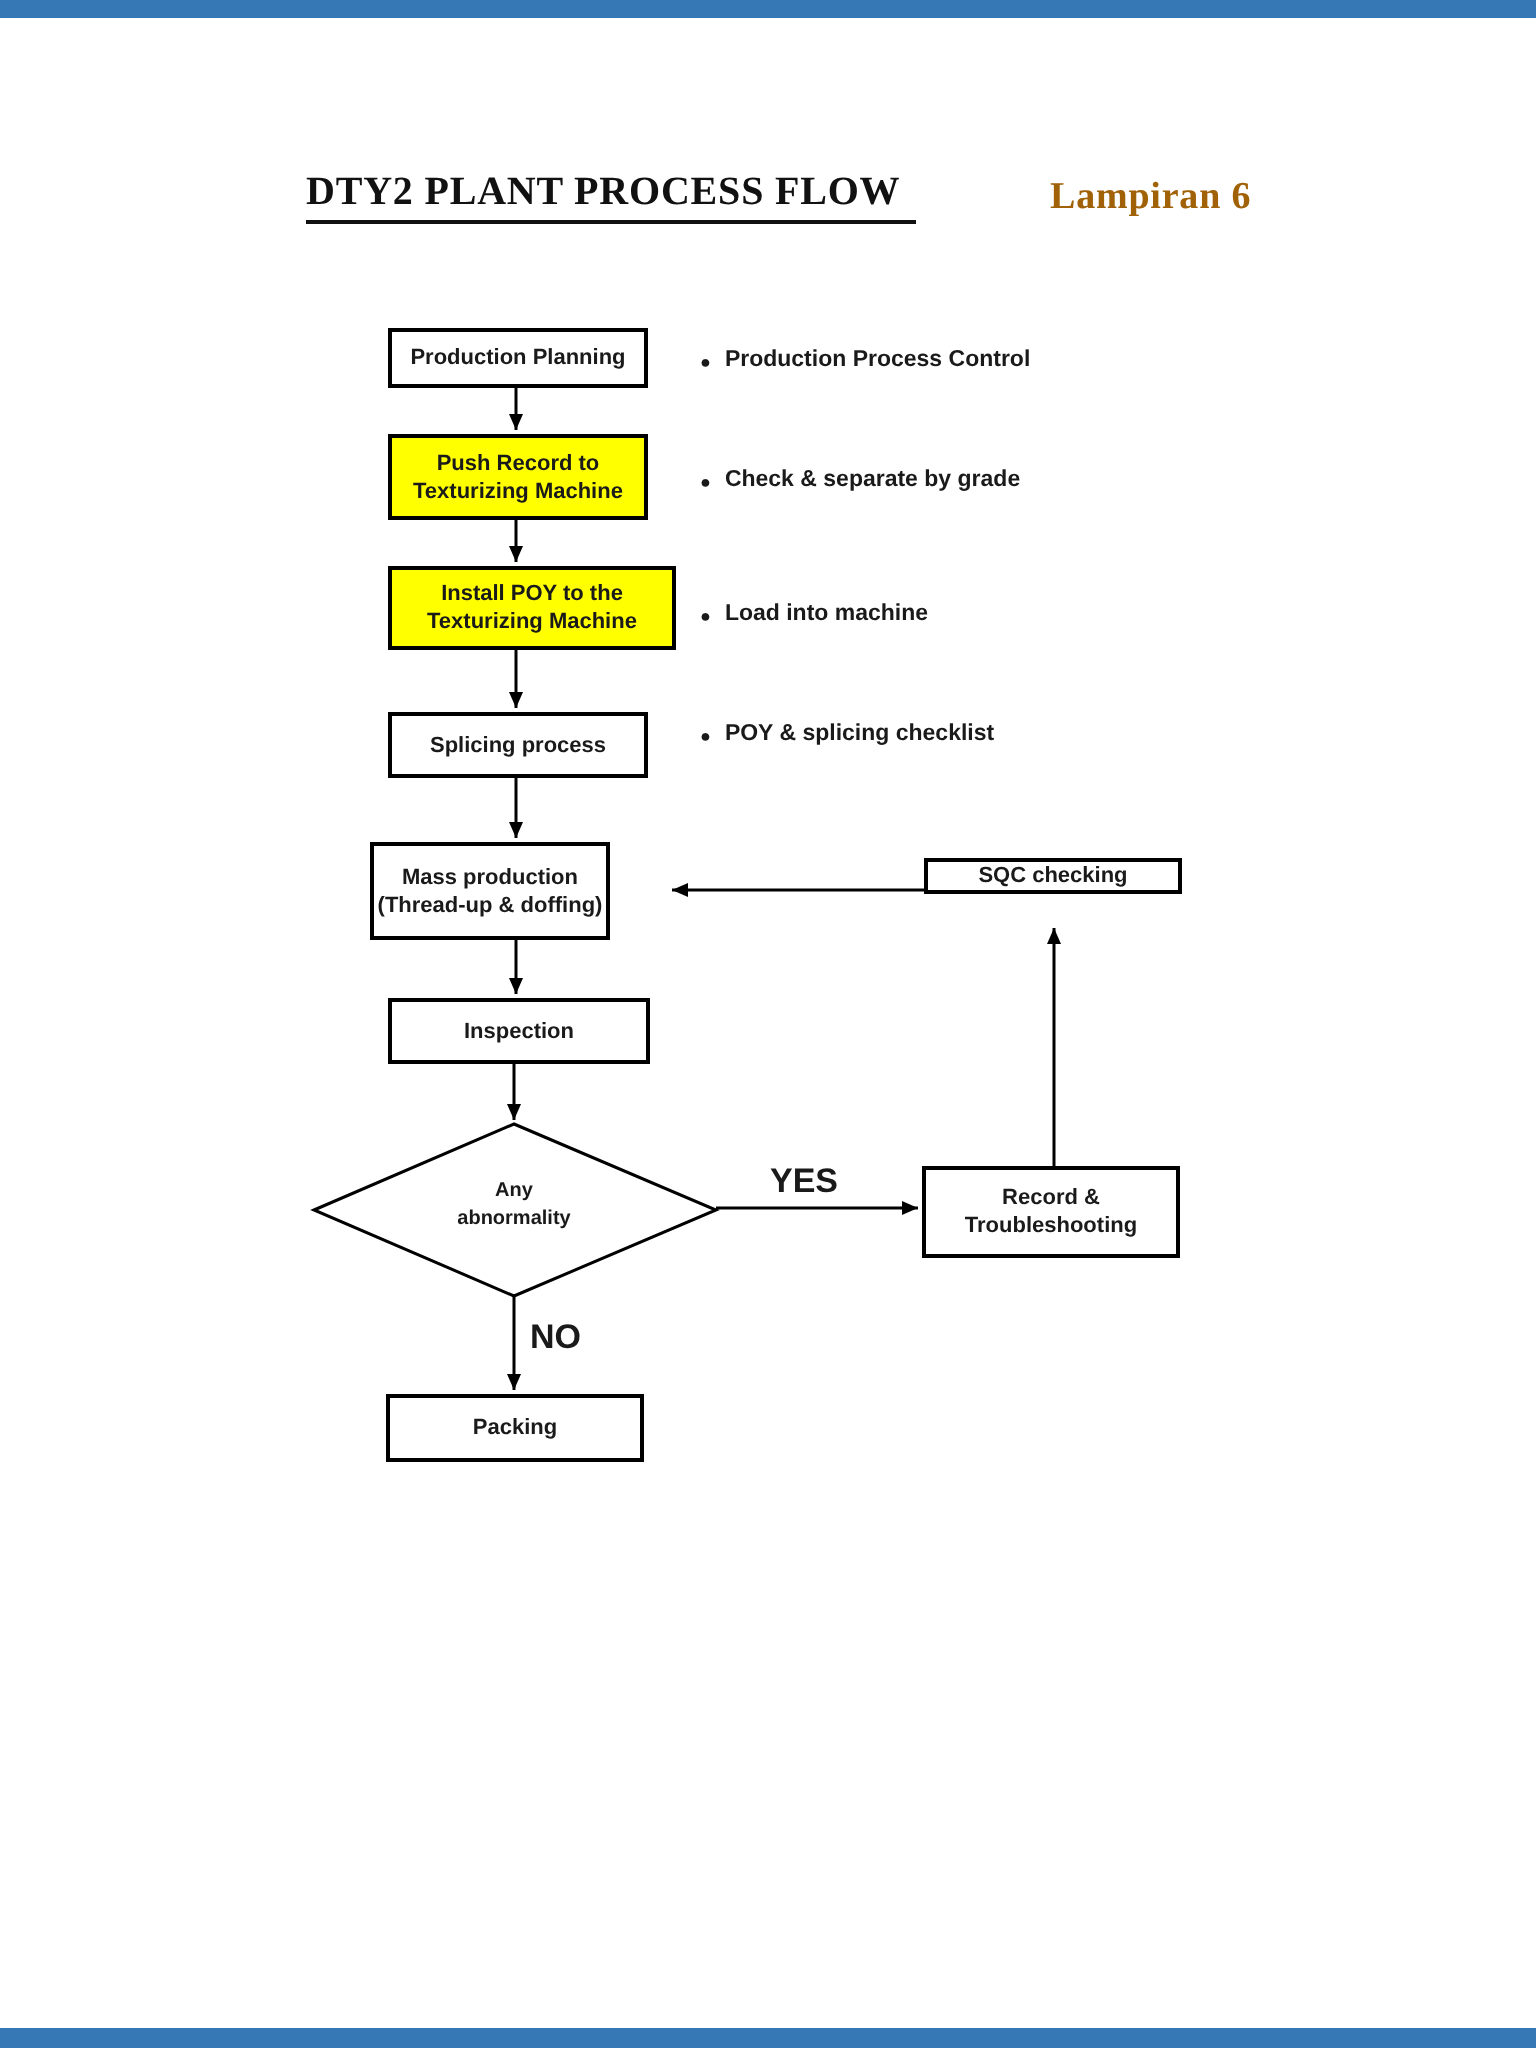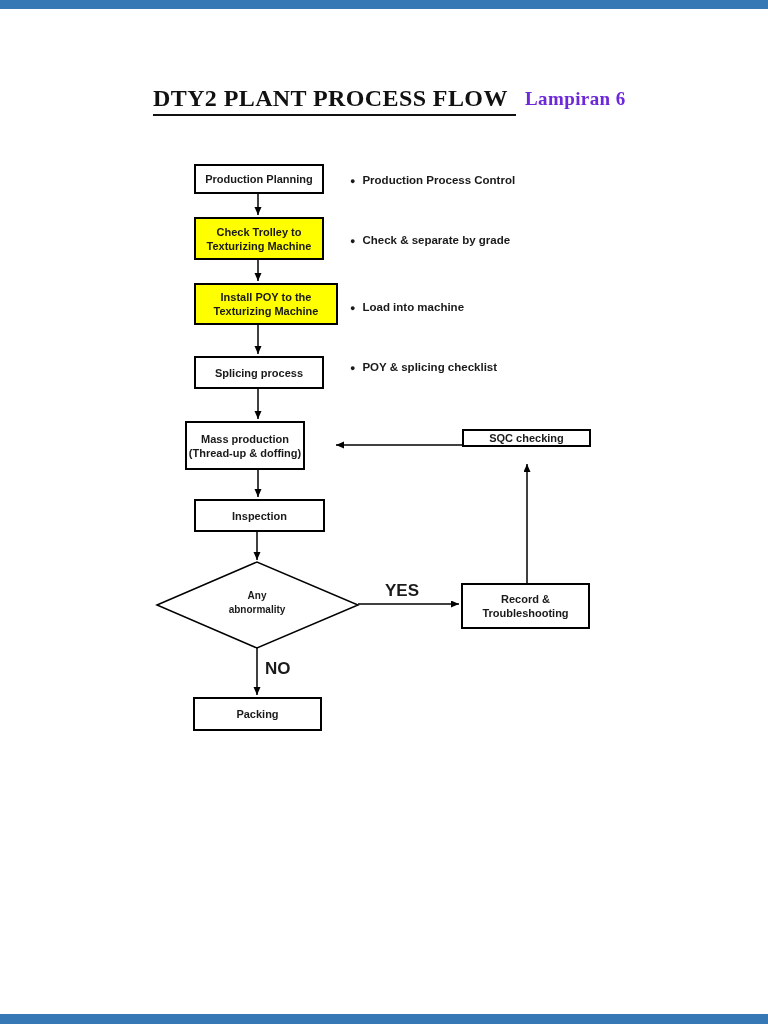--- a/index.html
+++ b/index.html
@@ -7,27 +7,27 @@
     position:relative;width:768px;height:1024px;overflow:hidden;
     font-family:"Liberation Sans","DejaVu Sans",sans-serif;color:#1a1a1a;
   }
   .edge-bar{position:absolute;left:0;width:768px;background:var(--edgebar,#3677b5);}
   .edge-bar.top{top:0;height:9px;}
   .edge-bar.bottom{bottom:0;height:10px;}
 
   .doc-title{
     position:absolute;left:153px;top:85px;
     font-family:"Liberation Serif","DejaVu Serif",serif;
-    font-size:24px;font-weight:bold;letter-spacing:.4px;color:#111;
+    font-size:20px;font-weight:bold;letter-spacing:.4px;color:#111;
     border-bottom:2px solid #111;padding:0 8px 2px 0;
   }
   .annotation{
     position:absolute;left:525px;top:88px;
     font-family:"Liberation Serif","DejaVu Serif",serif;
-    font-size:19px;font-weight:bold;letter-spacing:.4px;color:#6d28d9;
+    font-size:19px;font-weight:bold;letter-spacing:.4px;color:#a16207;
   }
 
   .node{
     position:absolute;box-sizing:border-box;border:2px solid #000;background:#fff;
     display:flex;flex-direction:column;align-items:center;justify-content:center;
     font-size:11px;font-weight:bold;text-align:right;line-height:14px;z-index:2;
   }
   .node.highlight{background:var(--highlight,#ffff00);}
 
   .n-production{left:194px;top:164px;width:130px;height:30px;}
@@ -87,21 +87,21 @@
   <line x1="527" y1="583" x2="527" y2="464" stroke="#000" stroke-width="1.5" marker-end="url(#ah)"></line>
   <line x1="462" y1="445" x2="336" y2="445" stroke="#000" stroke-width="1.5" marker-end="url(#ah)"></line>
   <polygon points="157,605 257,562 358,605 257,648" fill="#ffffff" stroke="#000" stroke-width="1.5"></polygon>
 </svg>
 
 <div class="node n-production">
   <span>Production Planning</span>
 </div>
 
 <div class="node n-trolley highlight">
-  <span>Check Trolley to</span>
+  <span>Push Record to</span>
   <span>Texturizing Machine</span>
 </div>
 
 <div class="node n-installpoy highlight">
   <span>Install POY to the</span>
   <span>Texturizing Machine</span>
 </div>
 
 <div class="node n-splicing">
   <span>Splicing process</span>

